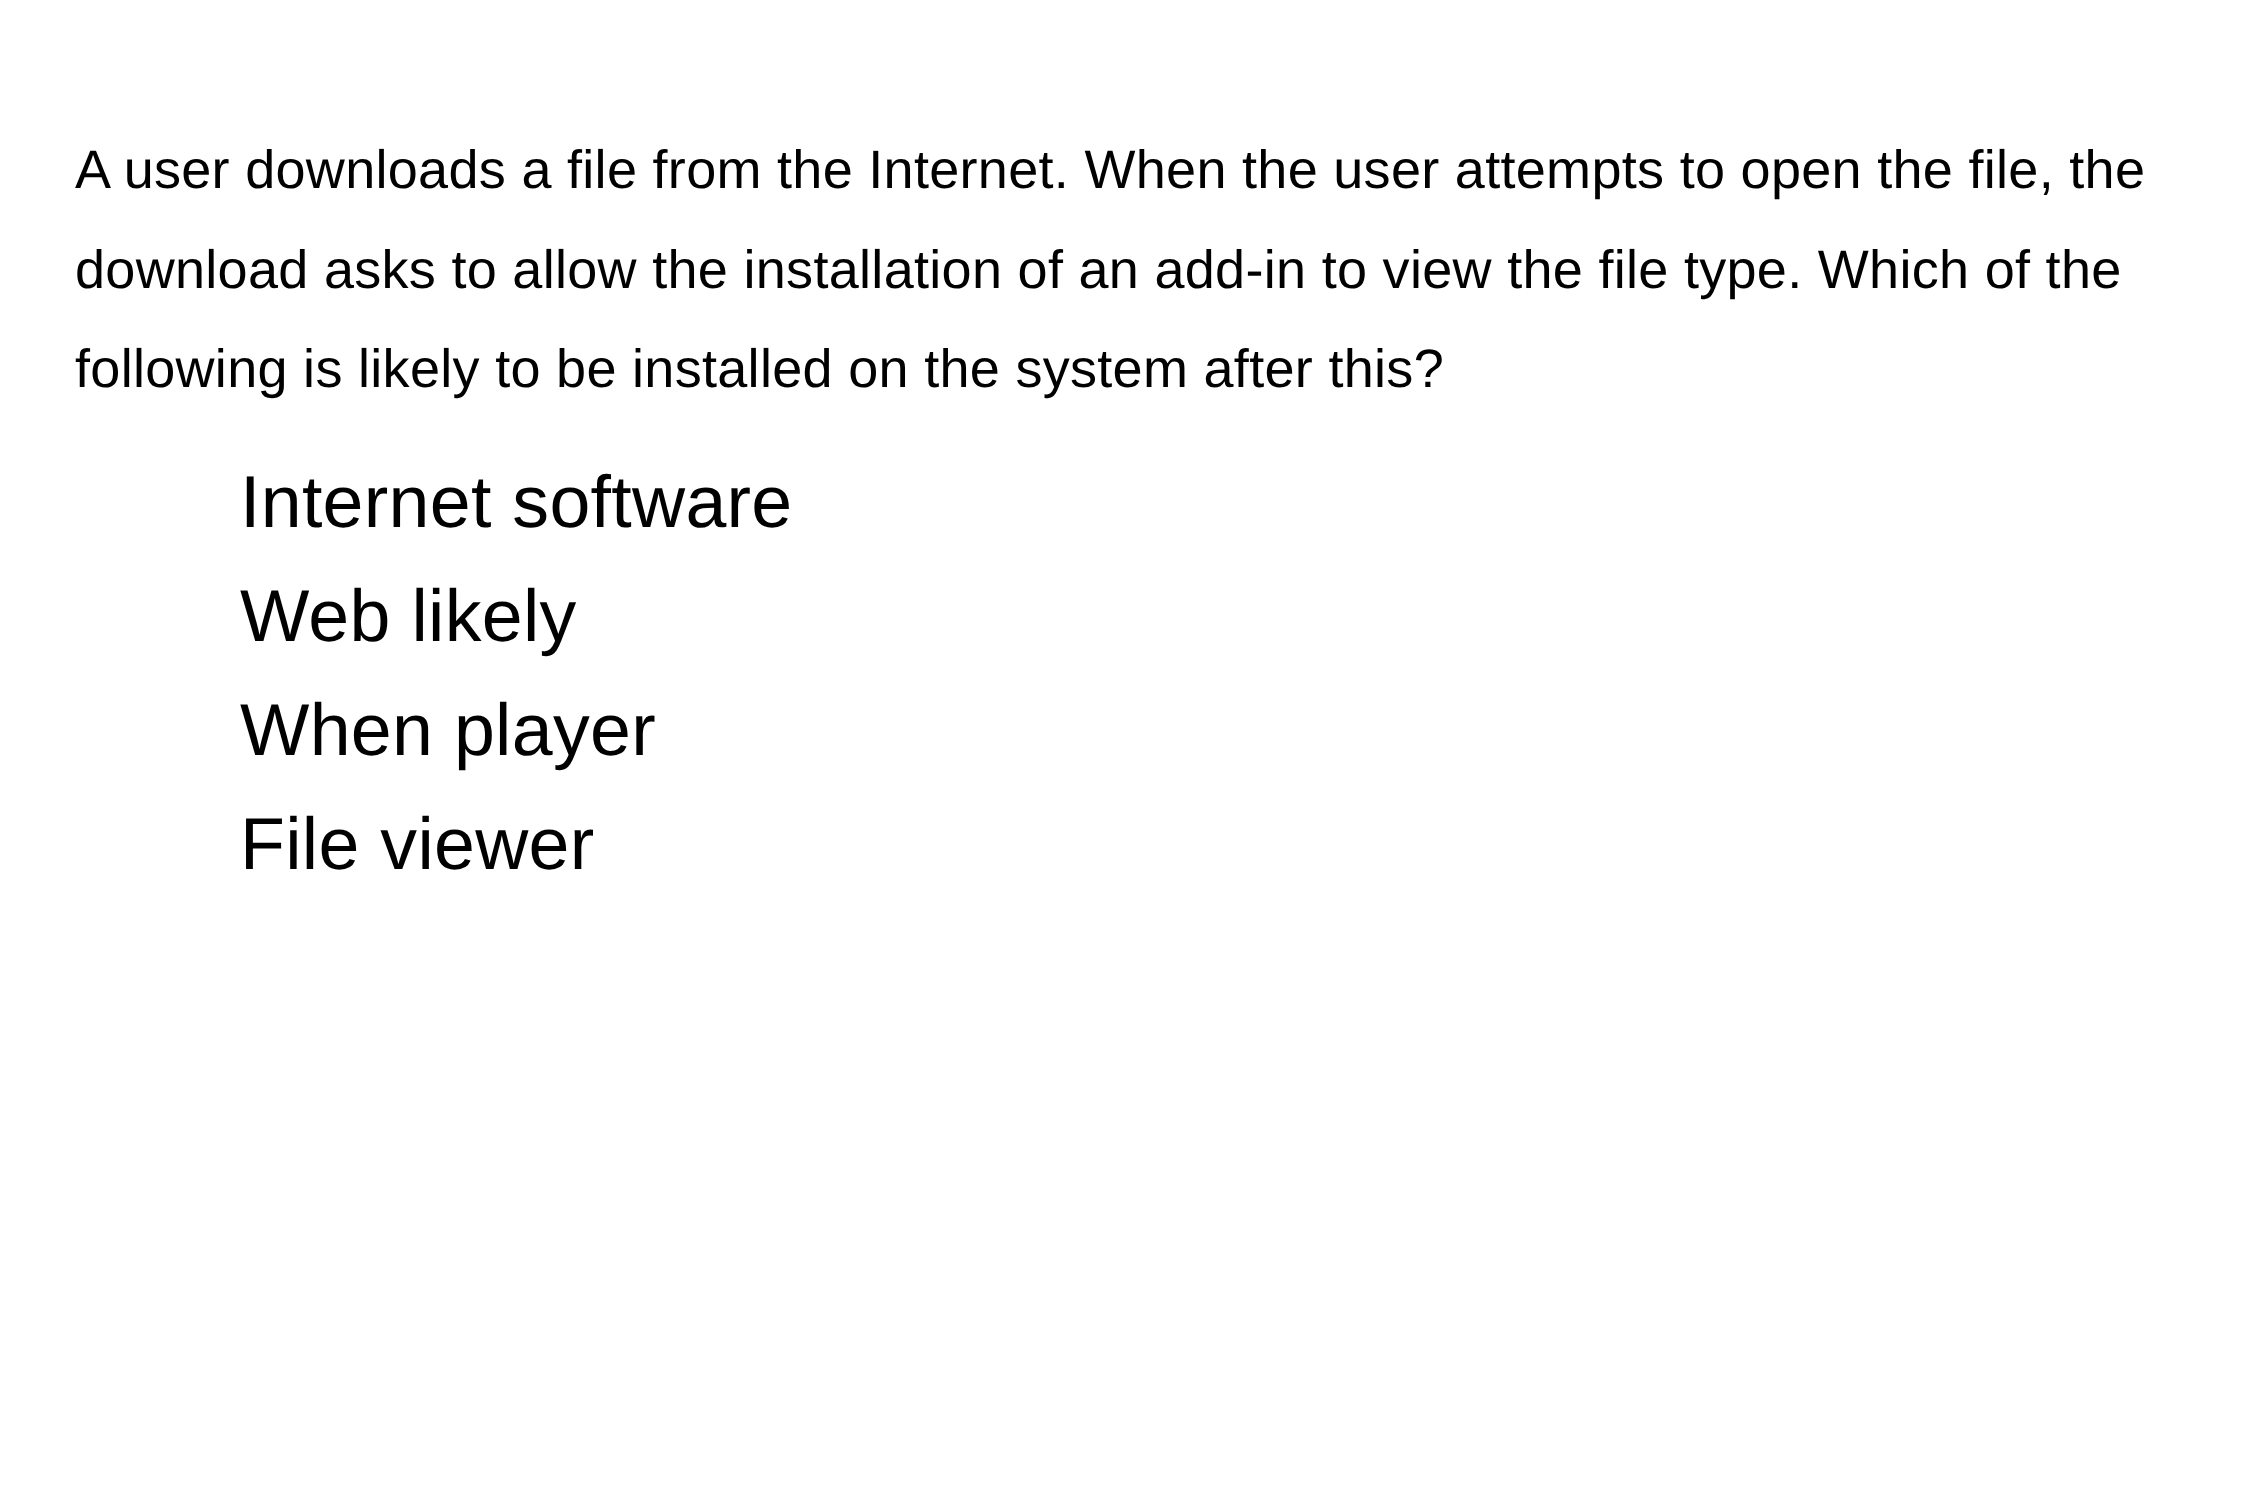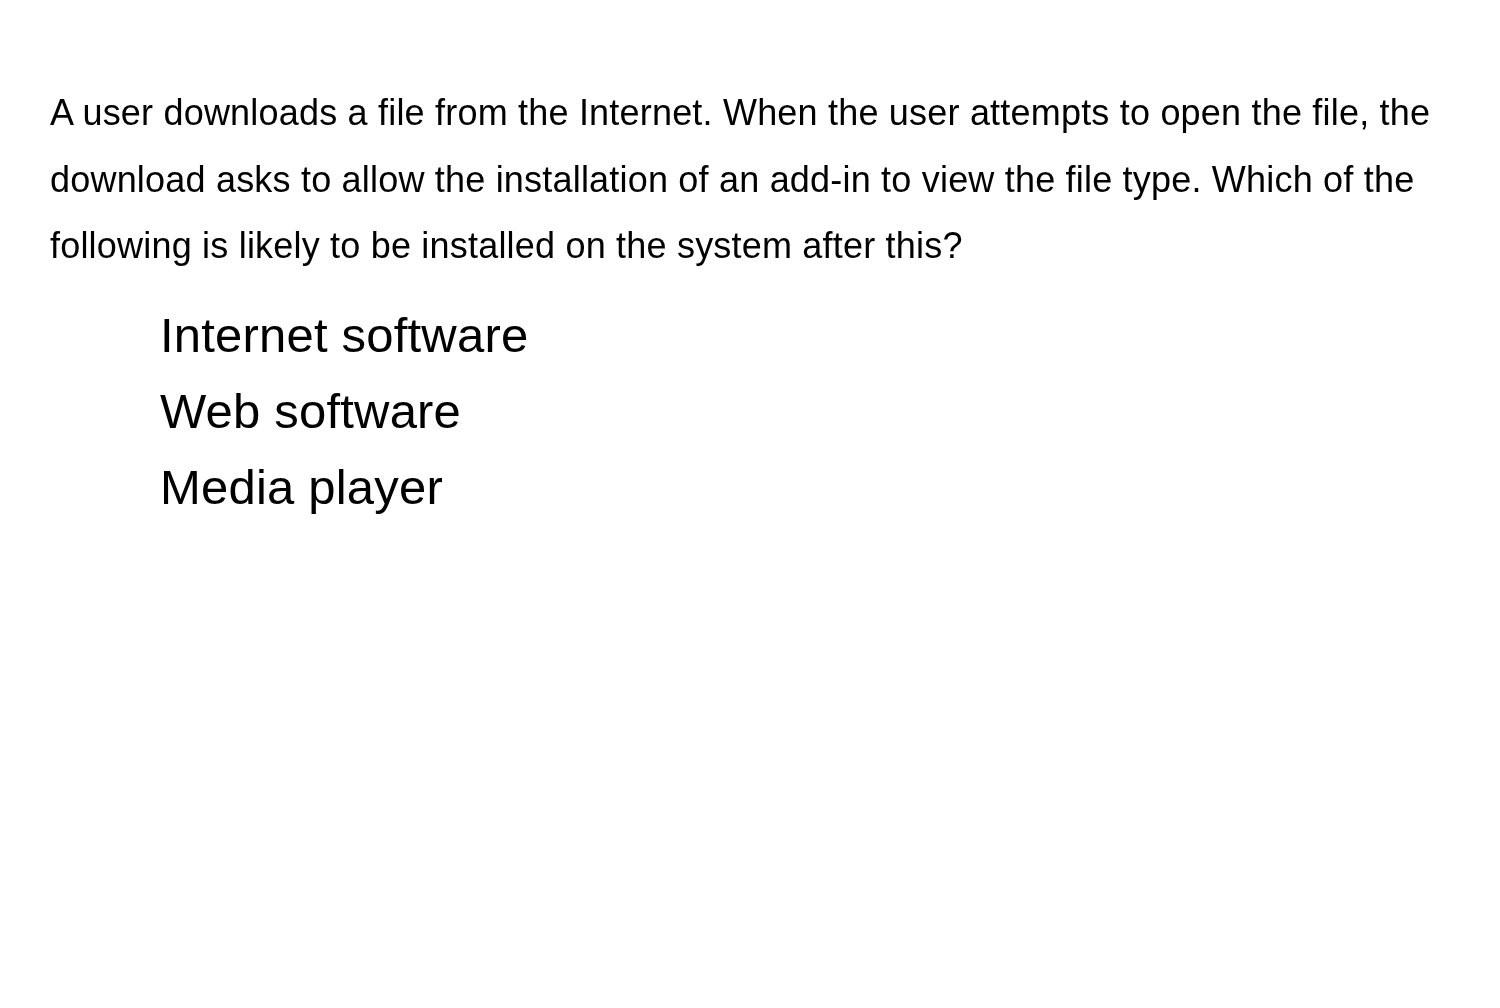--- a/index.html
+++ b/index.html
@@ -34,16 +34,17 @@
       letter-spacing: 0.2px;
     }
   </style>
 </head>
 <body>
 
 <div class="page">
   <div class="question-text">A user downloads a file from the Internet. When the user attempts to open the file, the download asks to allow the installation of an add-in to view the file type. Which of the following is likely to be installed on the system after this?</div>
   <div class="options-list">
     <div class="option-item">Internet software</div>
-    <div class="option-item">Web software</div>
-    <div class="option-item">Media player</div>
+    <div class="option-item">Web likely</div>
+    <div class="option-item">When player</div>
+    <div class="option-item">File viewer</div>
   </div>
 </div>
 
 </body></html>

